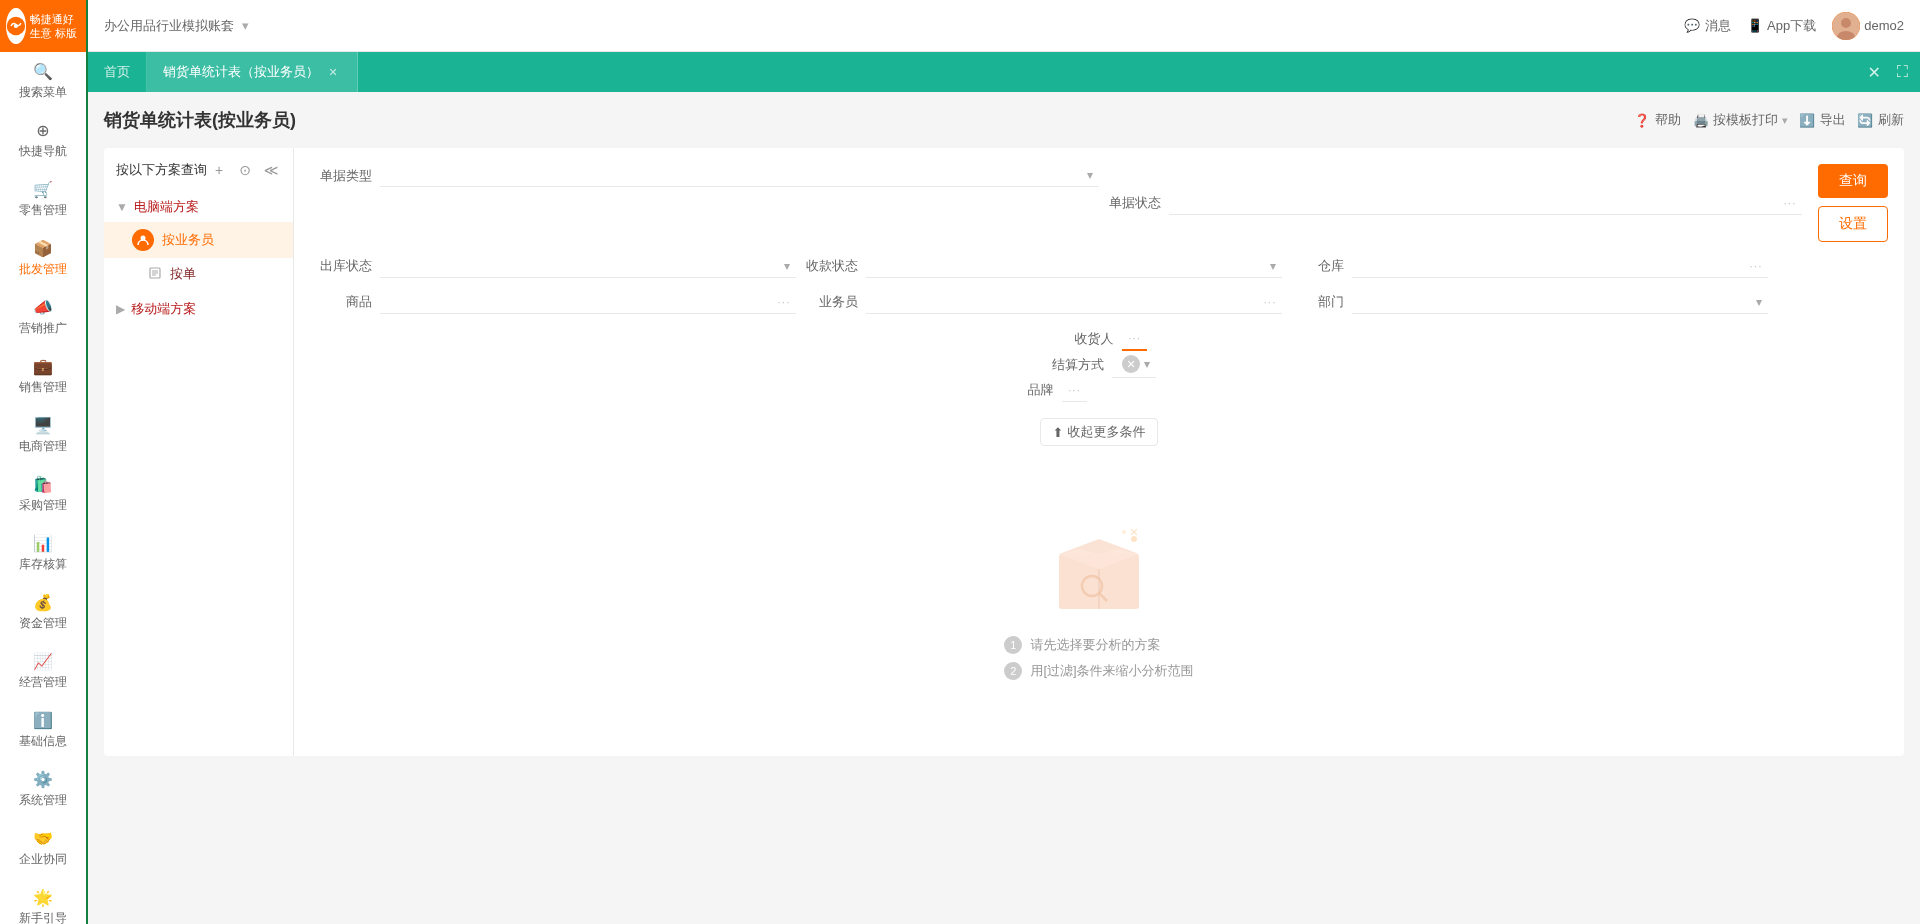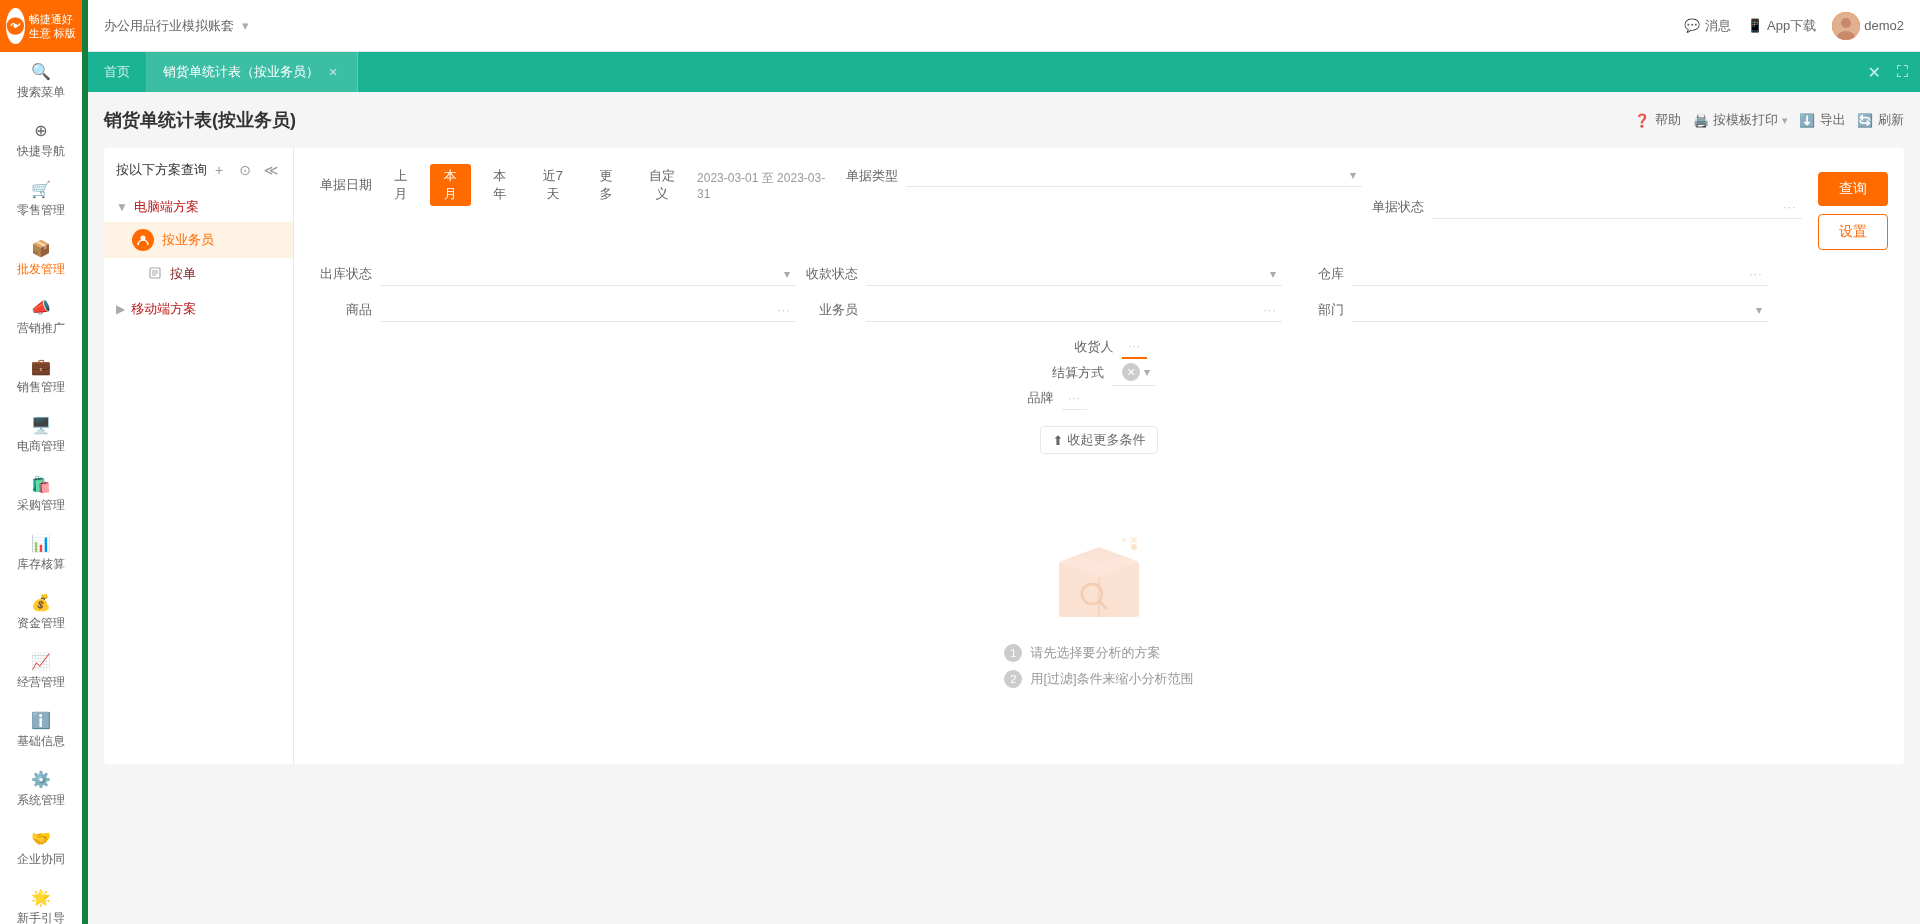--- a/index.html
+++ b/index.html
@@ -1,19 +1,19 @@
 <!DOCTYPE html>
 <html><head>
   <meta charset="utf-8">
   <style>
     * { box-sizing: border-box; margin: 0; padding: 0; }
     body { font-family: 'Microsoft YaHei', Arial, sans-serif; font-size: 13px; background: #f5f5f5; color: #333; display: flex; height: 924px; overflow: hidden; }
 
     
-    .sidebar { width: 88px; background: #fff; border-right: 6px solid #15803d; display: flex; flex-direction: column; align-items: center; padding-top: 0; flex-shrink: 0; }
+    .sidebar { width: 88px; background: #fff; border-right: 2px solid #15803d; display: flex; flex-direction: column; align-items: center; padding-top: 0; flex-shrink: 0; }
     .logo-area { width: 100%; background: #ff6b00; padding: 8px 6px; display: flex; align-items: center; justify-content: center; height: 52px; }
     .logo-icon { width: 36px; height: 36px; background: #fff; border-radius: 50%; display: flex; align-items: center; justify-content: center; overflow: hidden; }
     .logo-icon svg { width: 28px; height: 28px; }
     .logo-text { color: #fff; font-size: 11px; margin-left: 4px; line-height: 1.3; }
 
     .sidebar-item { width: 100%; text-align: center; padding: 10px 4px; cursor: pointer; color: #666; font-size: 12px; display: flex; flex-direction: column; align-items: center; gap: 3px; transition: color 0.2s; }
     .sidebar-item.active { color: #ff6b00; }
     .sidebar-item .icon { font-size: 16px; }
 
     
@@ -83,21 +83,21 @@
     .clear-btn { width: 18px; height: 18px; border-radius: 50%; background: #ccc; display: flex; align-items: center; justify-content: center; cursor: pointer; color: #fff; font-size: 11px; margin-left: 4px; }
 
     
     .collapse-bar { display: flex; align-items: center; justify-content: center; padding: 8px; margin-top: 4px; }
     .collapse-btn { display: flex; align-items: center; gap: 4px; color: #666; cursor: pointer; font-size: 13px; padding: 4px 12px; border: 1px solid #e8e8e8; border-radius: 4px; }
 
     
     .query-btn { background: #ff6b00; color: #fff; border: none; border-radius: 4px; padding: 8px 20px; cursor: pointer; font-size: 14px; font-weight: 500; }
     .settings-btn { background: #fff; color: #ff6b00; border: 1px solid #ff6b00; border-radius: 4px; padding: 8px 20px; cursor: pointer; font-size: 14px; }
 
-    .btn-column { display: flex; flex-direction: column; gap: 8px; margin-left: 16px; margin-top: 8px; }
+    .btn-column { display: flex; flex-direction: column; gap: 8px; margin-left: 16px; }
 
     
     .empty-state { display: flex; flex-direction: column; align-items: center; justify-content: center; padding: 60px 20px; }
     .empty-hints { display: flex; flex-direction: column; gap: 8px; }
     .empty-hint { display: flex; align-items: center; gap: 8px; color: #999; font-size: 13px; }
     .hint-num { width: 18px; height: 18px; border-radius: 50%; background: #ccc; color: #fff; font-size: 11px; display: flex; align-items: center; justify-content: center; flex-shrink: 0; }
   </style>
 </head>
 <body>
 
@@ -288,32 +288,20 @@
           <div class="mobile-section-header">
             <span class="mobile-section-icon">▶</span>
             <span class="mobile-section-label">移动端方案</span>
           </div>
         </div>
 
         <div class="right-panel">
 
           <div style="display:flex; align-items:flex-start; margin-bottom:12px; gap:0;">
 
-            <div style="display:flex; align-items:center; flex:1;">
-              <span class="filter-label" style="width:70px;">单据日期</span>
-              <div class="date-filter">
-                <button class="date-btn">上月</button>
-                <button class="date-btn active">本月</button>
-                <button class="date-btn">本年</button>
-                <button class="date-btn">近7天</button>
-                <button class="date-btn">更多</button>
-                <button class="date-btn">自定义</button>
-                <span class="date-range">2023-03-01 至 2023-03-31</span>
-              </div>
-            </div>
 
             <div style="display:flex; align-items:center; flex:1;">
               <span class="filter-label">单据类型</span>
               <div class="filter-select" style="flex:1;border-bottom:1px solid #e8e8e8;">
                 <span style="color:#999;"></span>
                 <span class="filter-select-arrow">▾</span>
               </div>
             </div>
 
             <div style="display:flex; align-items:center; flex:1;">

